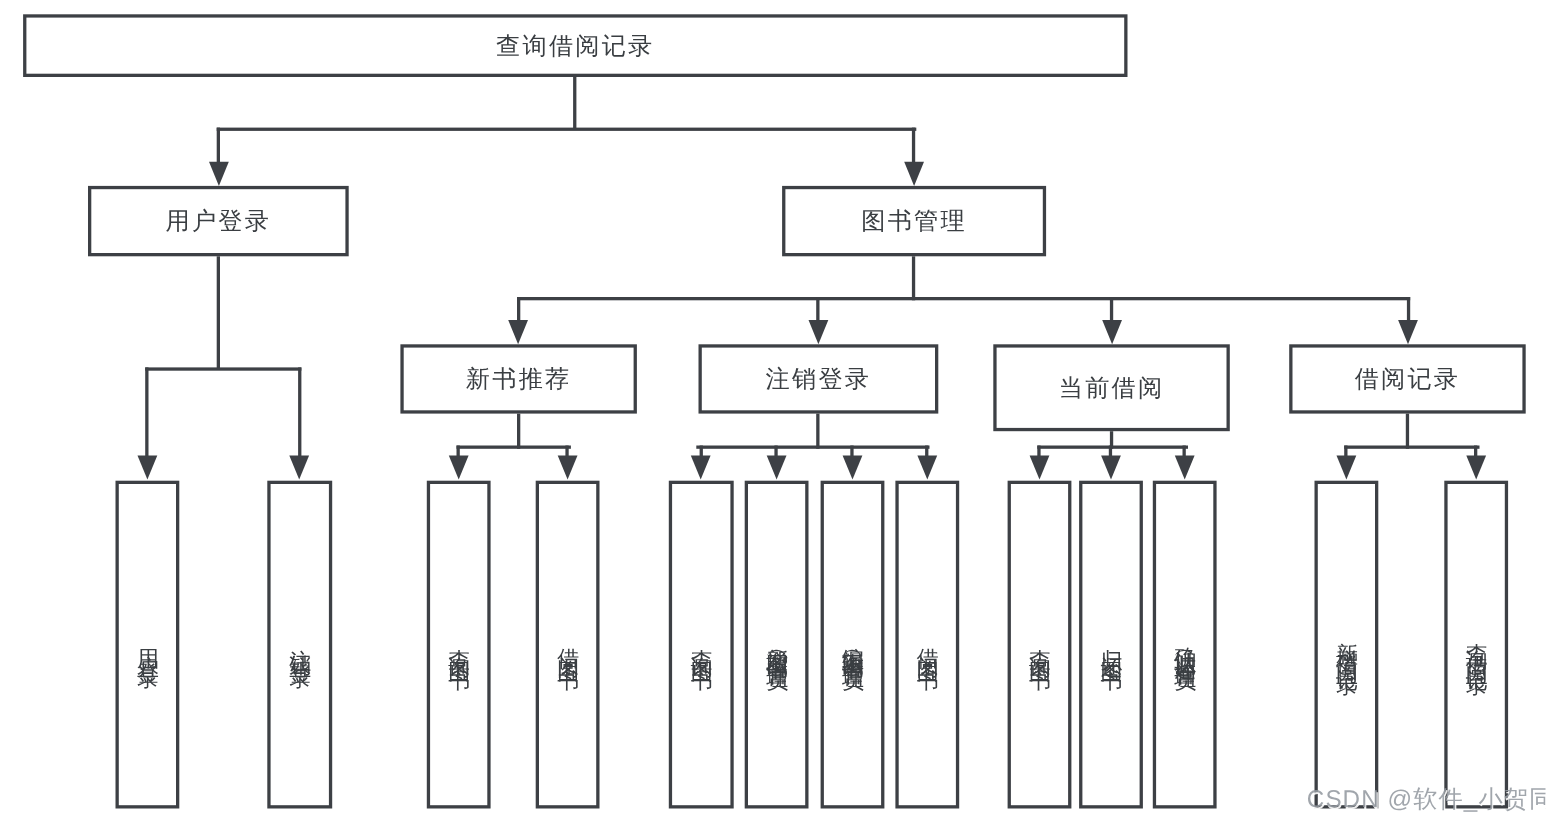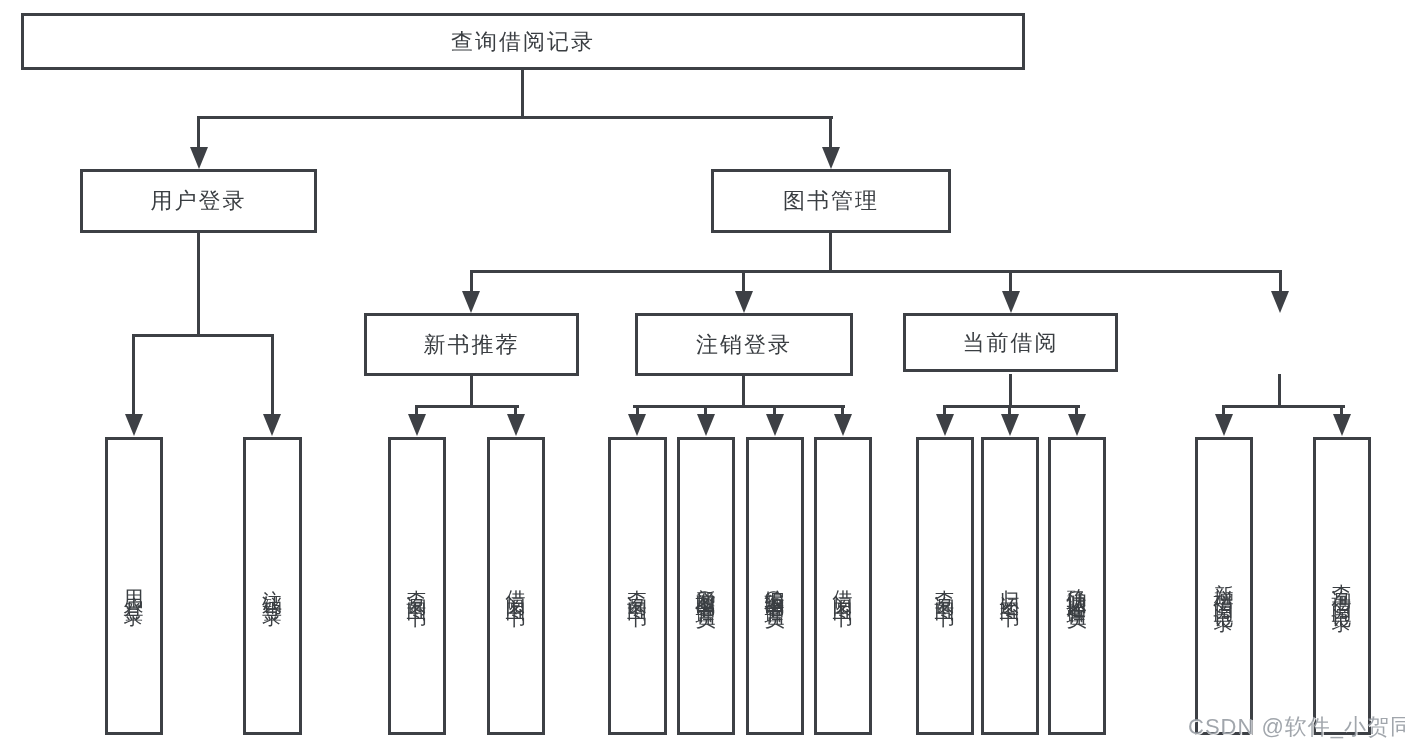--- a/index.html
+++ b/index.html
@@ -97,21 +97,22 @@
   <div class="ah" style="left:1215px;top:414px"></div>
   <div class="ah" style="left:1333px;top:414px"></div>
 
   <div class="node" style="left:21px;top:13px;width:1004px;height:57px">查询借阅记录</div>
 
   <div class="node" style="left:80px;top:169px;width:237px;height:64px">用户登录</div>
   <div class="node" style="left:364px;top:313px;width:215px;height:63px">新书推荐</div>
 
   <div class="node" style="left:711px;top:169px;width:240px;height:64px">图书管理</div>
   <div class="node" style="left:635px;top:313px;width:218px;height:63px">注销登录</div>
-  <div class="node" style="left:903px;top:313px;width:215px;height:59px">当前借阅</div>
+  <div class="node" style="left:903px;top:313px;width:215px;height:79px">当前借阅</div>
+  <div class="node" style="left:1172px;top:313px;width:215px;height:63px">借阅记录</div>
 
   <div class="node leaf" style="left:105px">
     <span class="vtext">用户登录</span>
   </div>
   <div class="node leaf" style="left:243px;width:59px">
     <span class="vtext">注销登录</span>
   </div>
 
   <div class="node leaf" style="left:388px">
     <span class="vtext">查询图书</span>

